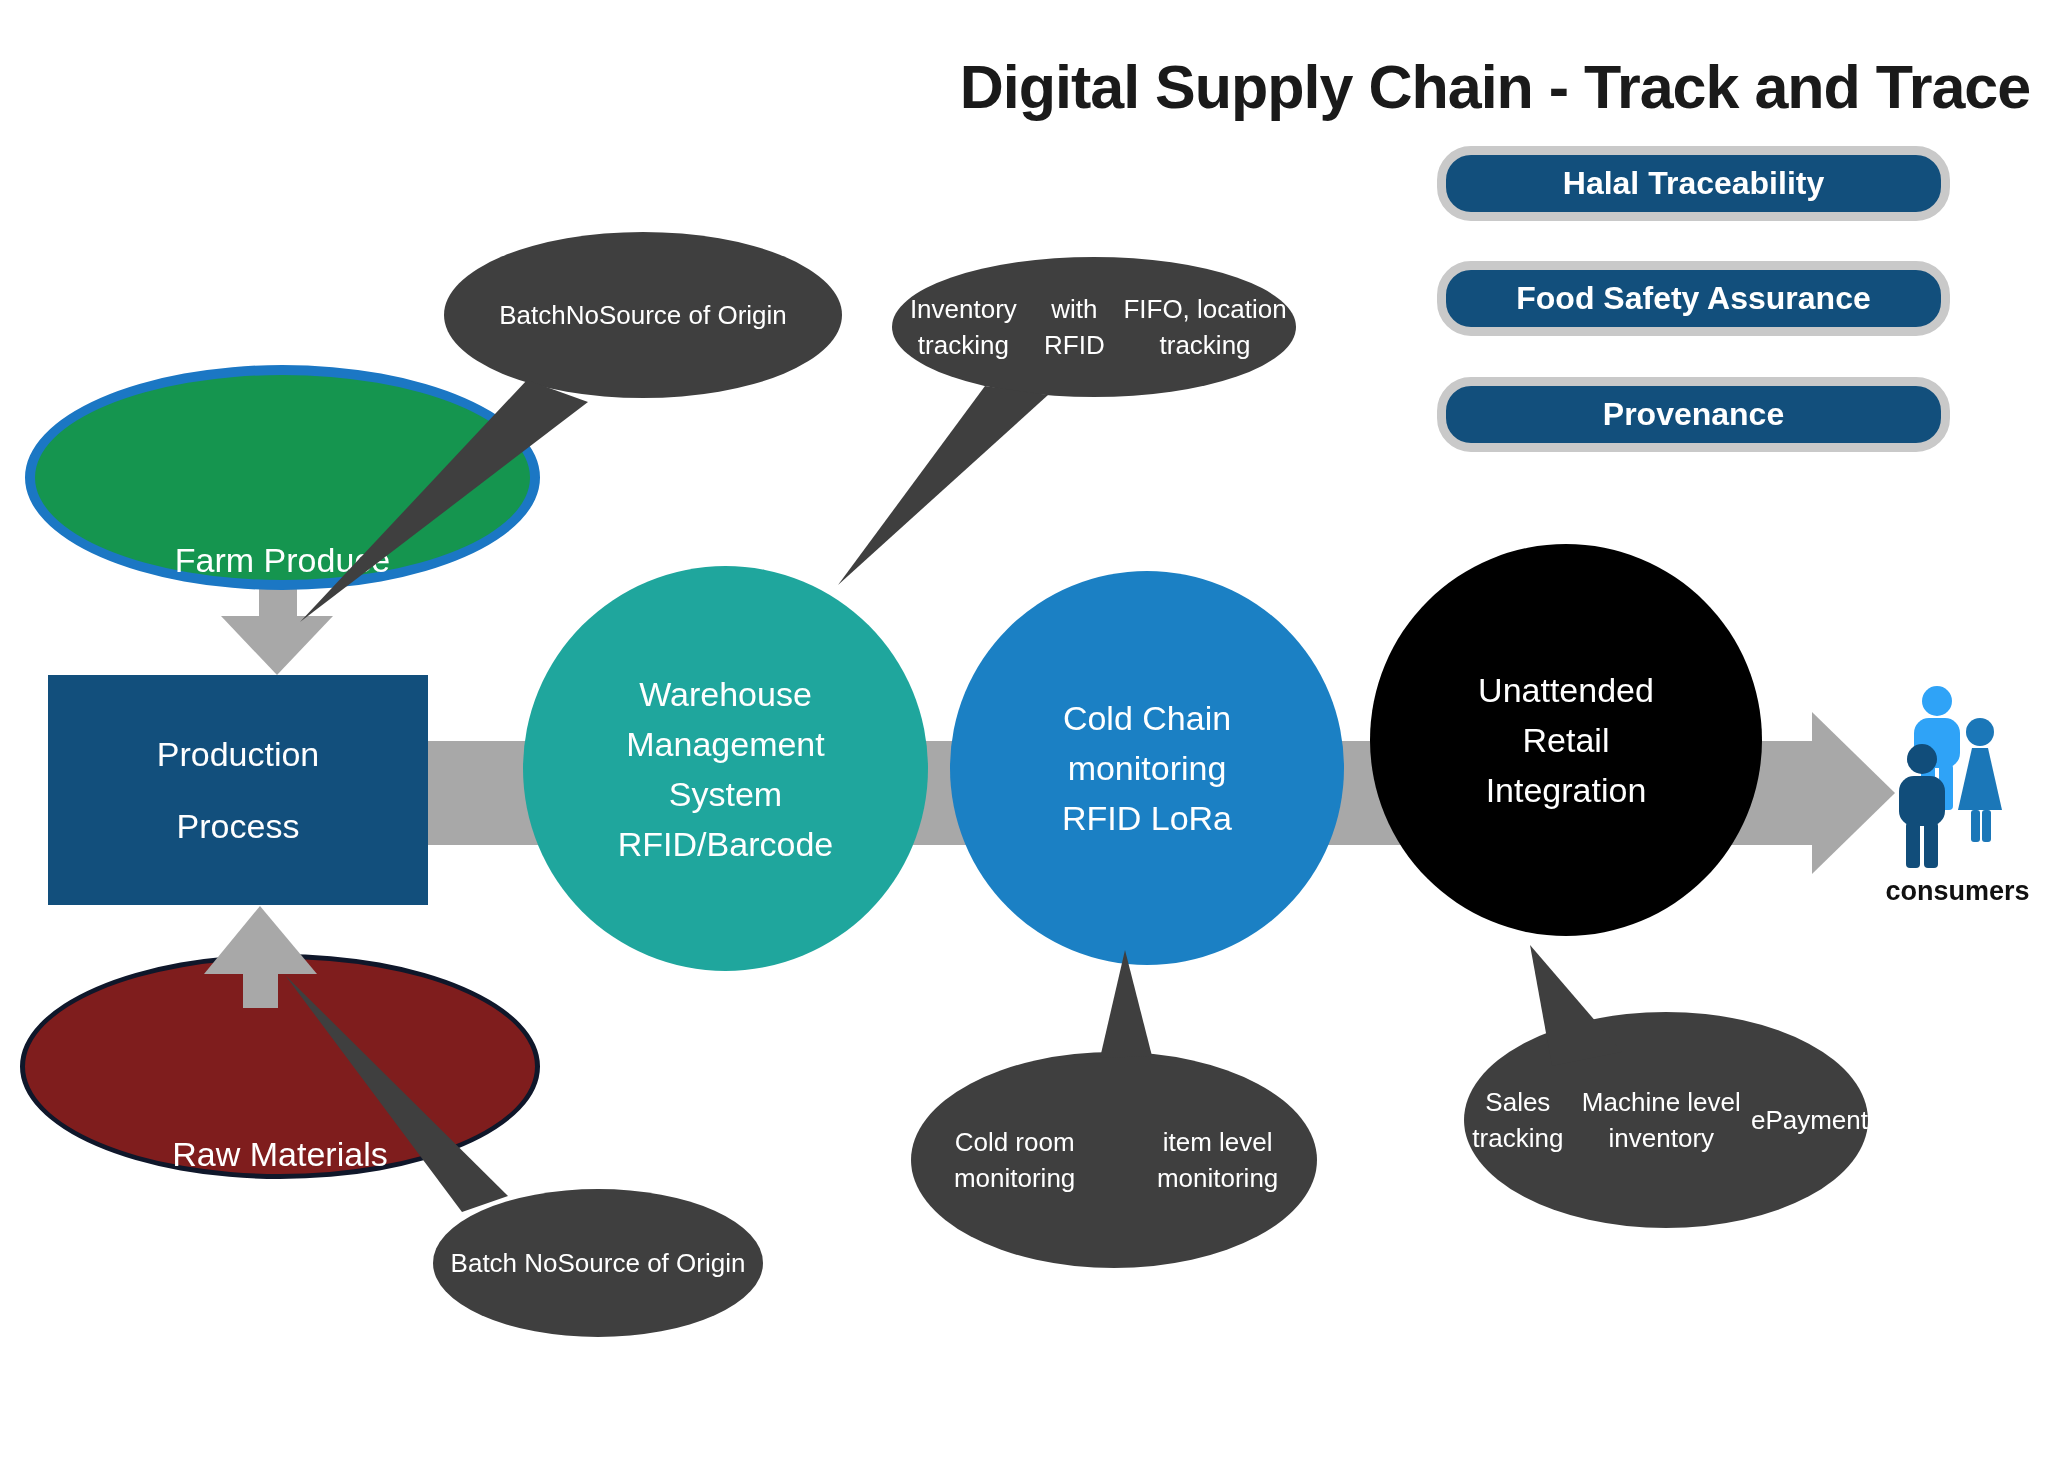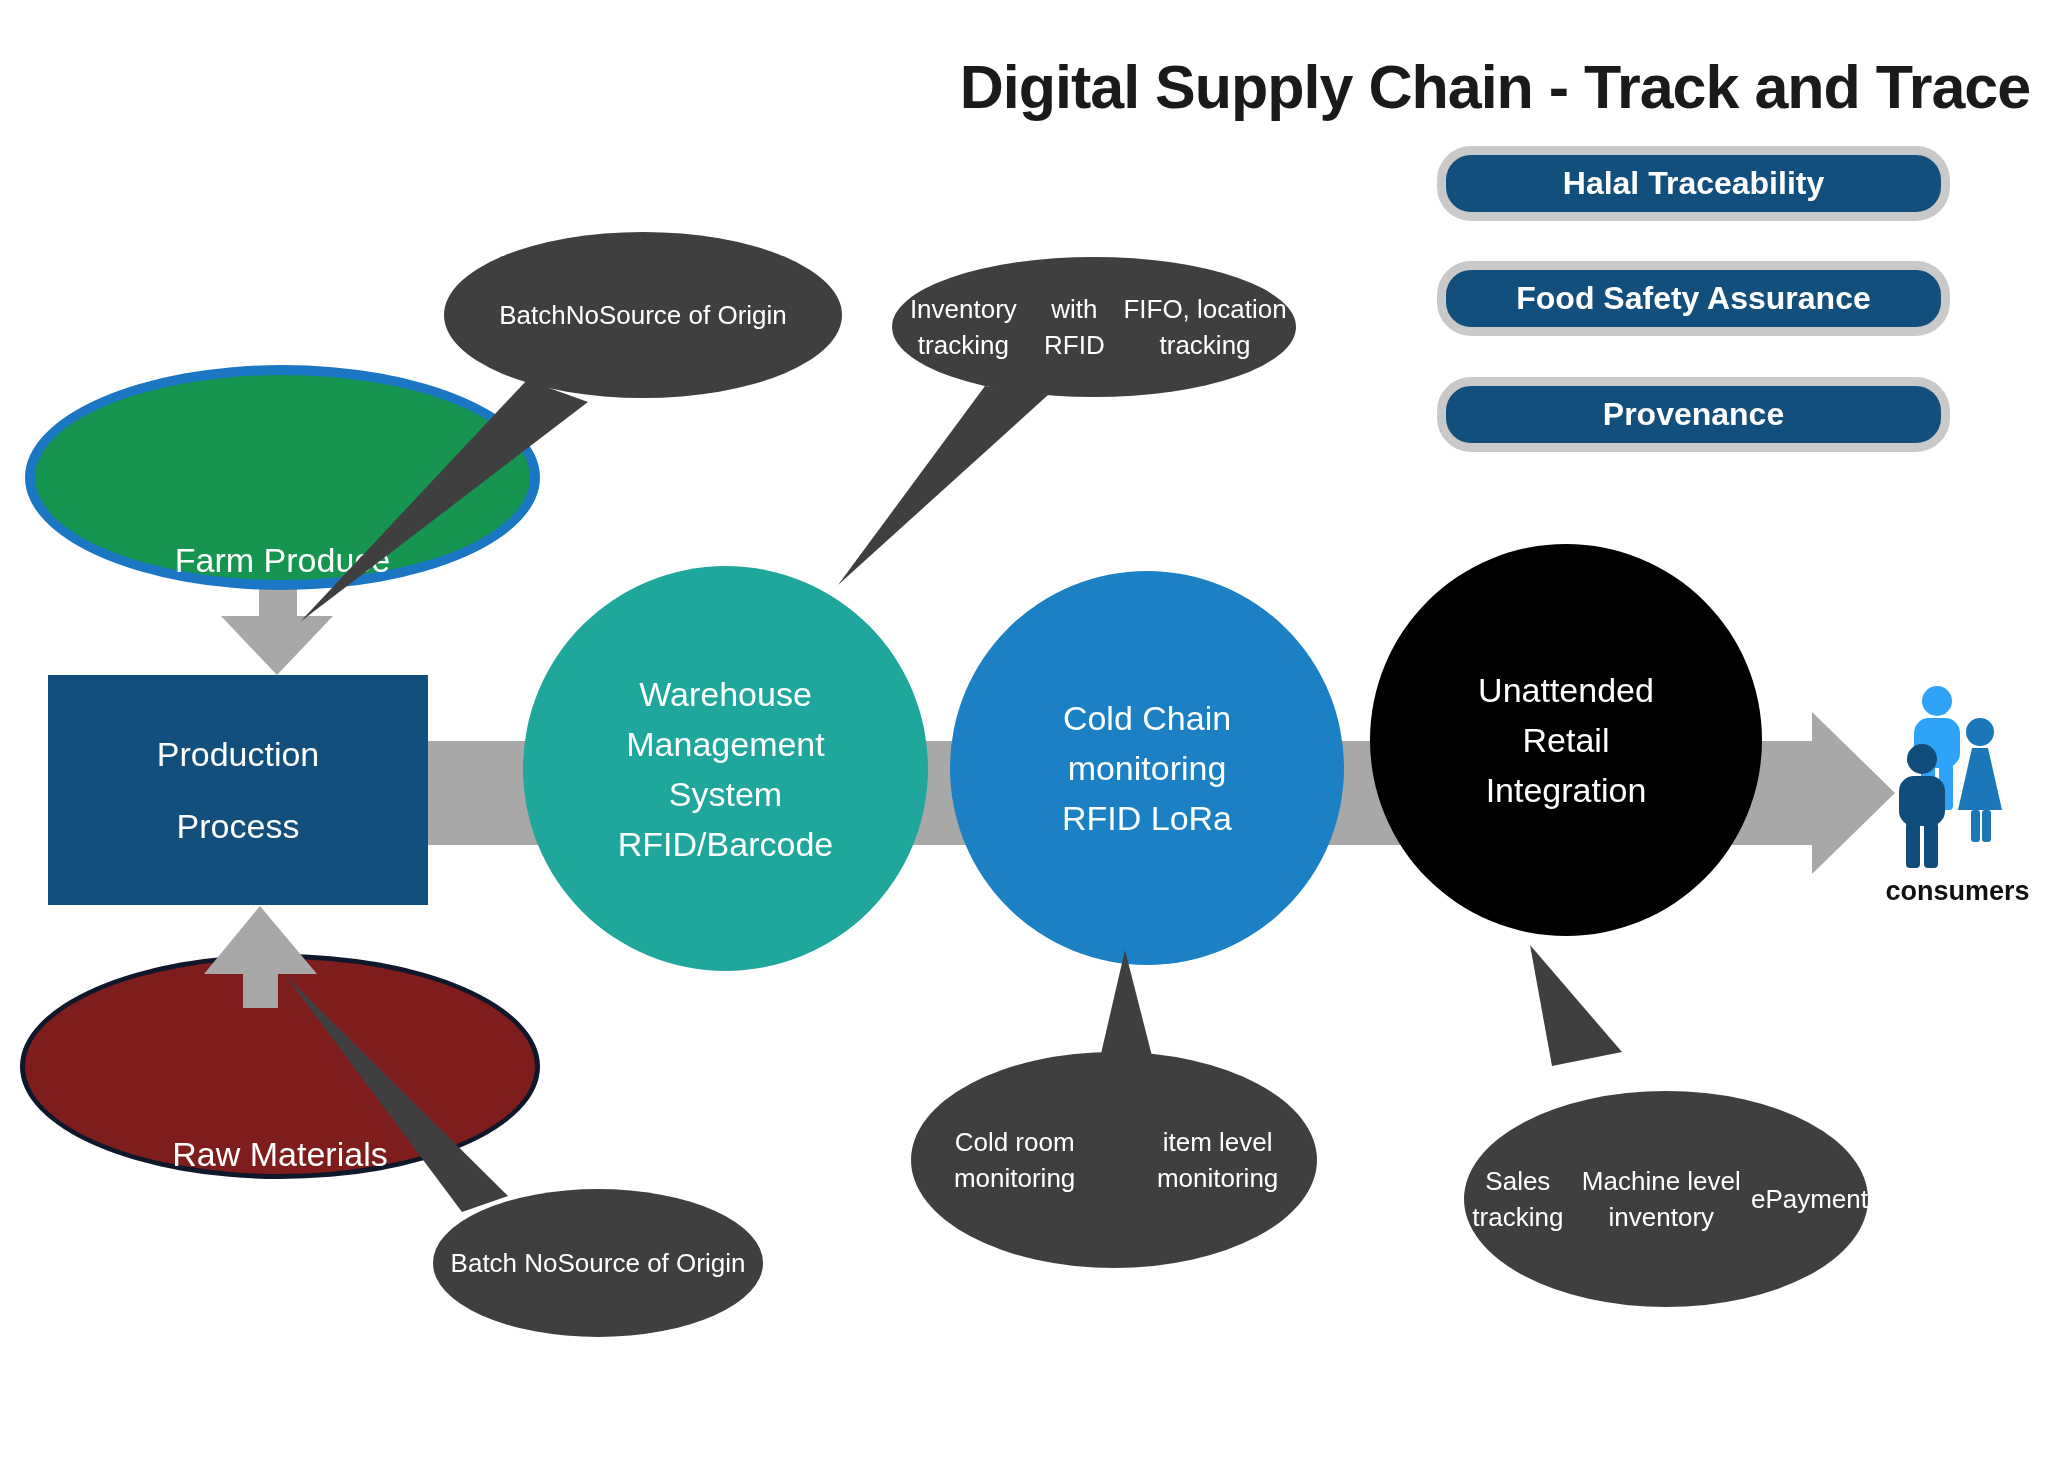--- a/index.html
+++ b/index.html
@@ -48,21 +48,21 @@
 
   .callout{
     position:absolute;border-radius:50%;background:#3f3f3f;
     display:flex;flex-direction:row;align-items:center;justify-content:center;
     color:#ffffff;font-size:26px;line-height:36px;z-index:2;text-align:center;
   }
   .co-batch-top{left:444px;top:232px;width:398px;height:166px;}
   .co-inventory{left:892px;top:257px;width:404px;height:140px;}
   .co-batch-bottom{left:433px;top:1189px;width:330px;height:148px;}
   .co-coldroom{left:911px;top:1052px;width:406px;height:216px;}
-  .co-sales{left:1464px;top:1091px;width:404px;height:216px;}
+  .co-sales{left:1464px;top:1012px;width:404px;height:216px;}
 
   .consumers-label{
     position:absolute;left:1840px;top:876px;width:235px;text-align:center;
     font-size:27px;font-weight:700;color:#111111;z-index:3;
   }
 </style>
 </head>
 <body>
 
 <div class="canvas">

